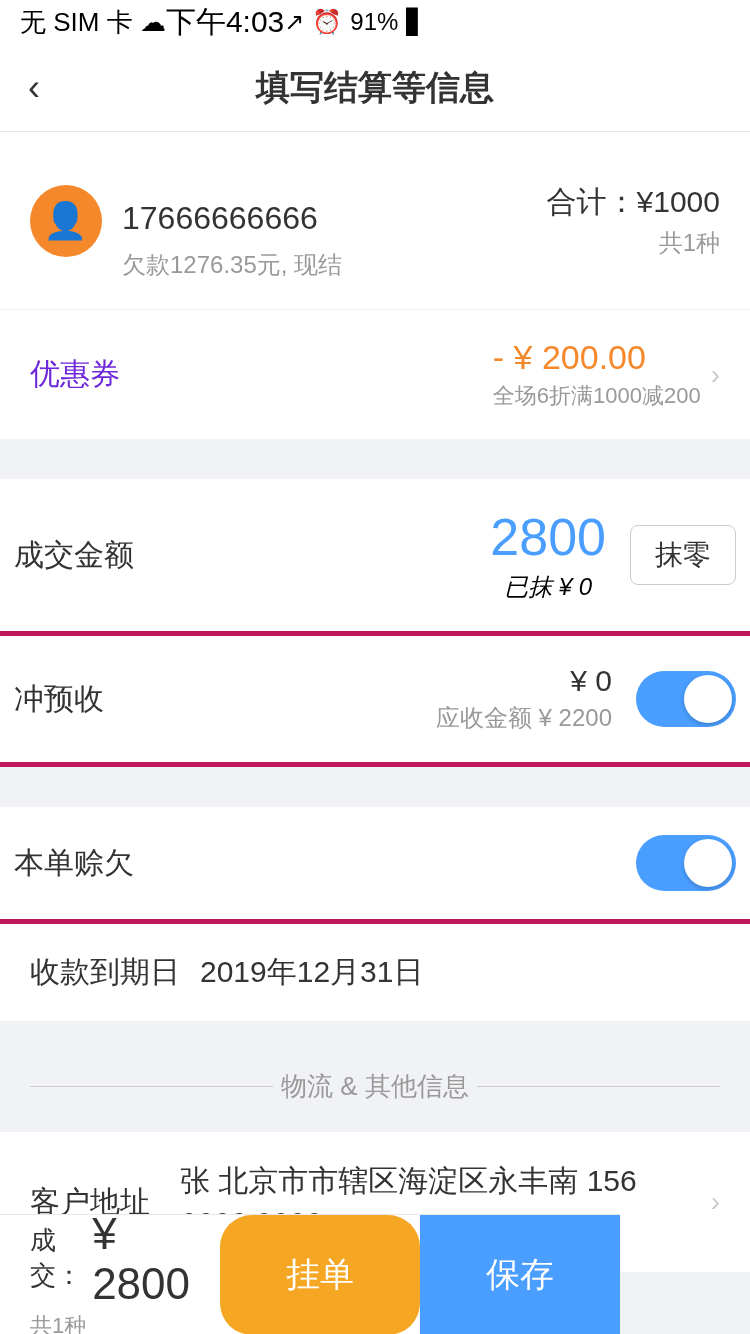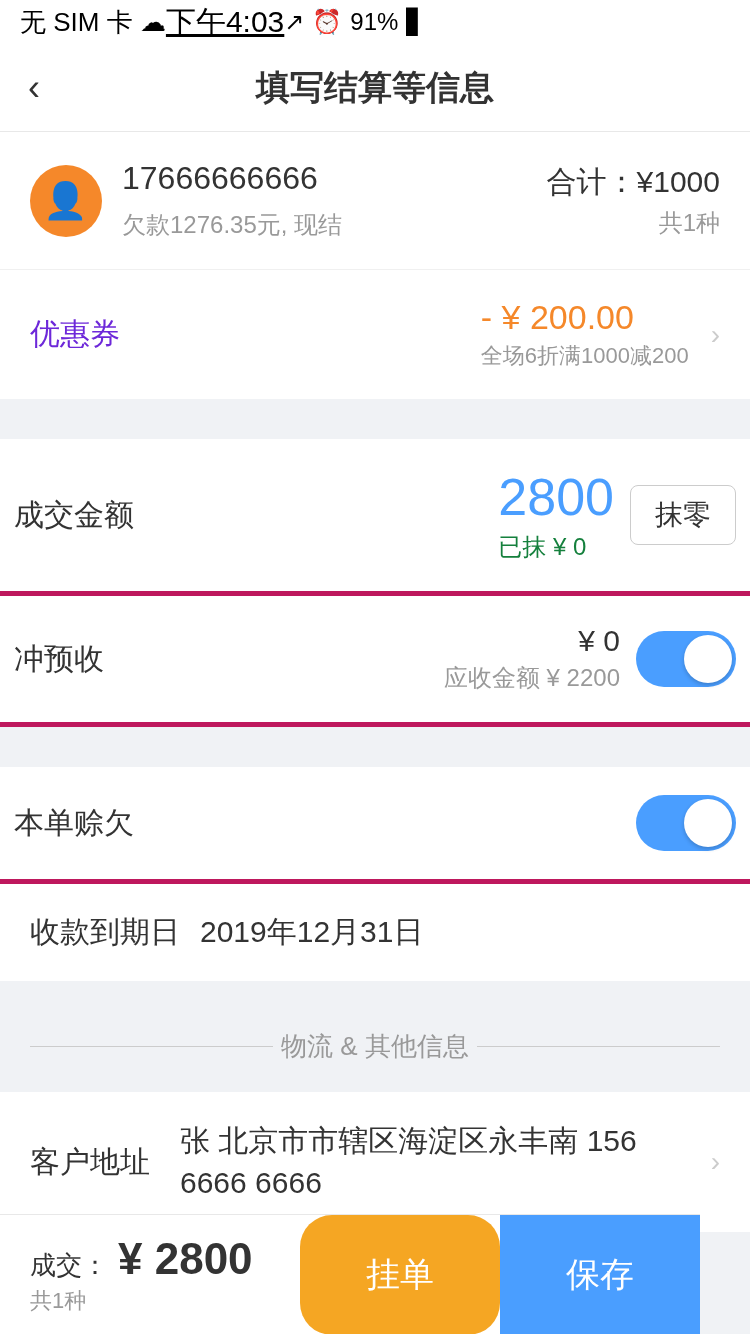--- a/index.html
+++ b/index.html
@@ -17,21 +17,21 @@
     .status-bar {
       height: 44px;
       background: #fff;
       display: flex;
       align-items: center;
       padding: 0 20px;
       font-size: 26px;
       color: #000;
     }
     .status-left { display: flex; align-items: center; gap: 10px; }
-    .status-center { font-size: 30px; font-weight: 500; text-decoration: underline; }
+    .status-center { font-size: 30px; font-weight: 500; }
     .status-right { display: flex; align-items: center; gap: 8px; font-size: 24px; }
 
     
     .nav-bar {
       height: 88px;
       background: #fff;
       display: flex;
       align-items: center;
       justify-content: center;
       position: relative;
@@ -66,59 +66,59 @@
     }
     .customer-left { display: flex; align-items: center; gap: 20px; }
     .avatar {
       width: 72px; height: 72px;
       border-radius: 50%;
       background: #f5882a;
       display: flex; align-items: center; justify-content: center;
     }
     .avatar-icon { font-size: 36px; color: #fff; }
     .customer-info {}
-    .customer-phone { font-size: 32px; font-weight: 500; color: #333; }
+    .customer-phone { font-size: 32px; font-weight: 500; color: #333; margin-top: 40px; }
     .customer-debt { font-size: 24px; color: #999; margin-top: 12px; }
     .customer-right { text-align: right; }
     .customer-total { font-size: 30px; color: #333; }
     .customer-count { font-size: 24px; color: #999; margin-top: 4px; }
 
     
     .coupon-row {
       display: flex;
       align-items: center;
       justify-content: space-between;
       padding: 28px 30px;
       background: #fff;
       border-top: 1px solid #f0f0f0;
     }
     .coupon-label { font-size: 30px; color: #6d28d9; }
-    .coupon-right { display: flex; align-items: center; gap: 22px; }
+    .coupon-right { display: flex; align-items: center; gap: 10px; }
     .coupon-amount { font-size: 34px; color: #f5882a; font-weight: 500; }
     .coupon-desc { font-size: 22px; color: #999; margin-top: 4px; text-align: right; }
     .chevron-right { font-size: 28px; color: #ccc; }
 
     
     .section-divider { height: 20px; background: #f0f2f5; }
 
     
     .form-row {
       display: flex;
       align-items: center;
       justify-content: space-between;
       padding: 28px 14px;
       background: #fff;
       border-bottom: 5px solid #be185d;
     }
     .form-label { font-size: 30px; color: #333; }
-    .form-right { display: flex; align-items: center; gap: 16px; }
+    .form-right { display: flex; align-items: center; gap: 24px; }
 
     
     .amount-big { font-size: 52px; color: #4a9eff; font-weight: 500; }
-    .amount-erased { font-size: 24px; color: #15803d; margin-top: 4px; text-align: left; }
+    .amount-erased { font-size: 24px; color: #000000; margin-top: 4px; text-align: center; font-style: italic; }
 
     
     .round-zero-btn {
       border: 1px solid #ccc;
       border-radius: 8px;
       padding: 10px 24px;
       font-size: 28px;
       color: #333;
       background: #fff;
       cursor: pointer;
@@ -184,34 +184,34 @@
     .address-value { font-size: 30px; color: #333; flex: 1; line-height: 1.4; }
 
     
     .bottom-spacer { height: 200px; background: #f0f2f5; }
 
     
     .bottom-bar {
       position: fixed;
       bottom: 0;
       left: 0;
-      width: 700px;
+      width: 620px;
       height: 120px;
       background: #fff;
       display: flex;
       align-items: center;
       border-top: 1px solid #e8e8e8;
     }
     .bottom-info {
       flex: 1;
       padding: 0 30px;
     }
     .bottom-deal { display: flex; align-items: baseline; gap: 10px; }
     .bottom-deal-label { font-size: 26px; color: #333; }
-    .bottom-deal-amount { font-size: 44px; color: #333; font-weight: 700; }
+    .bottom-deal-amount { font-size: 44px; color: #333; font-weight: 400; }
     .bottom-count { font-size: 22px; color: #999; margin-top: 2px; }
     .bottom-btn-hold {
       width: 200px;
       height: 120px;
       background: #f5a623;
       display: flex; align-items: center; justify-content: center;
       font-size: 34px;
       color: #fff;
       cursor: pointer;
       border-radius: 32px;

